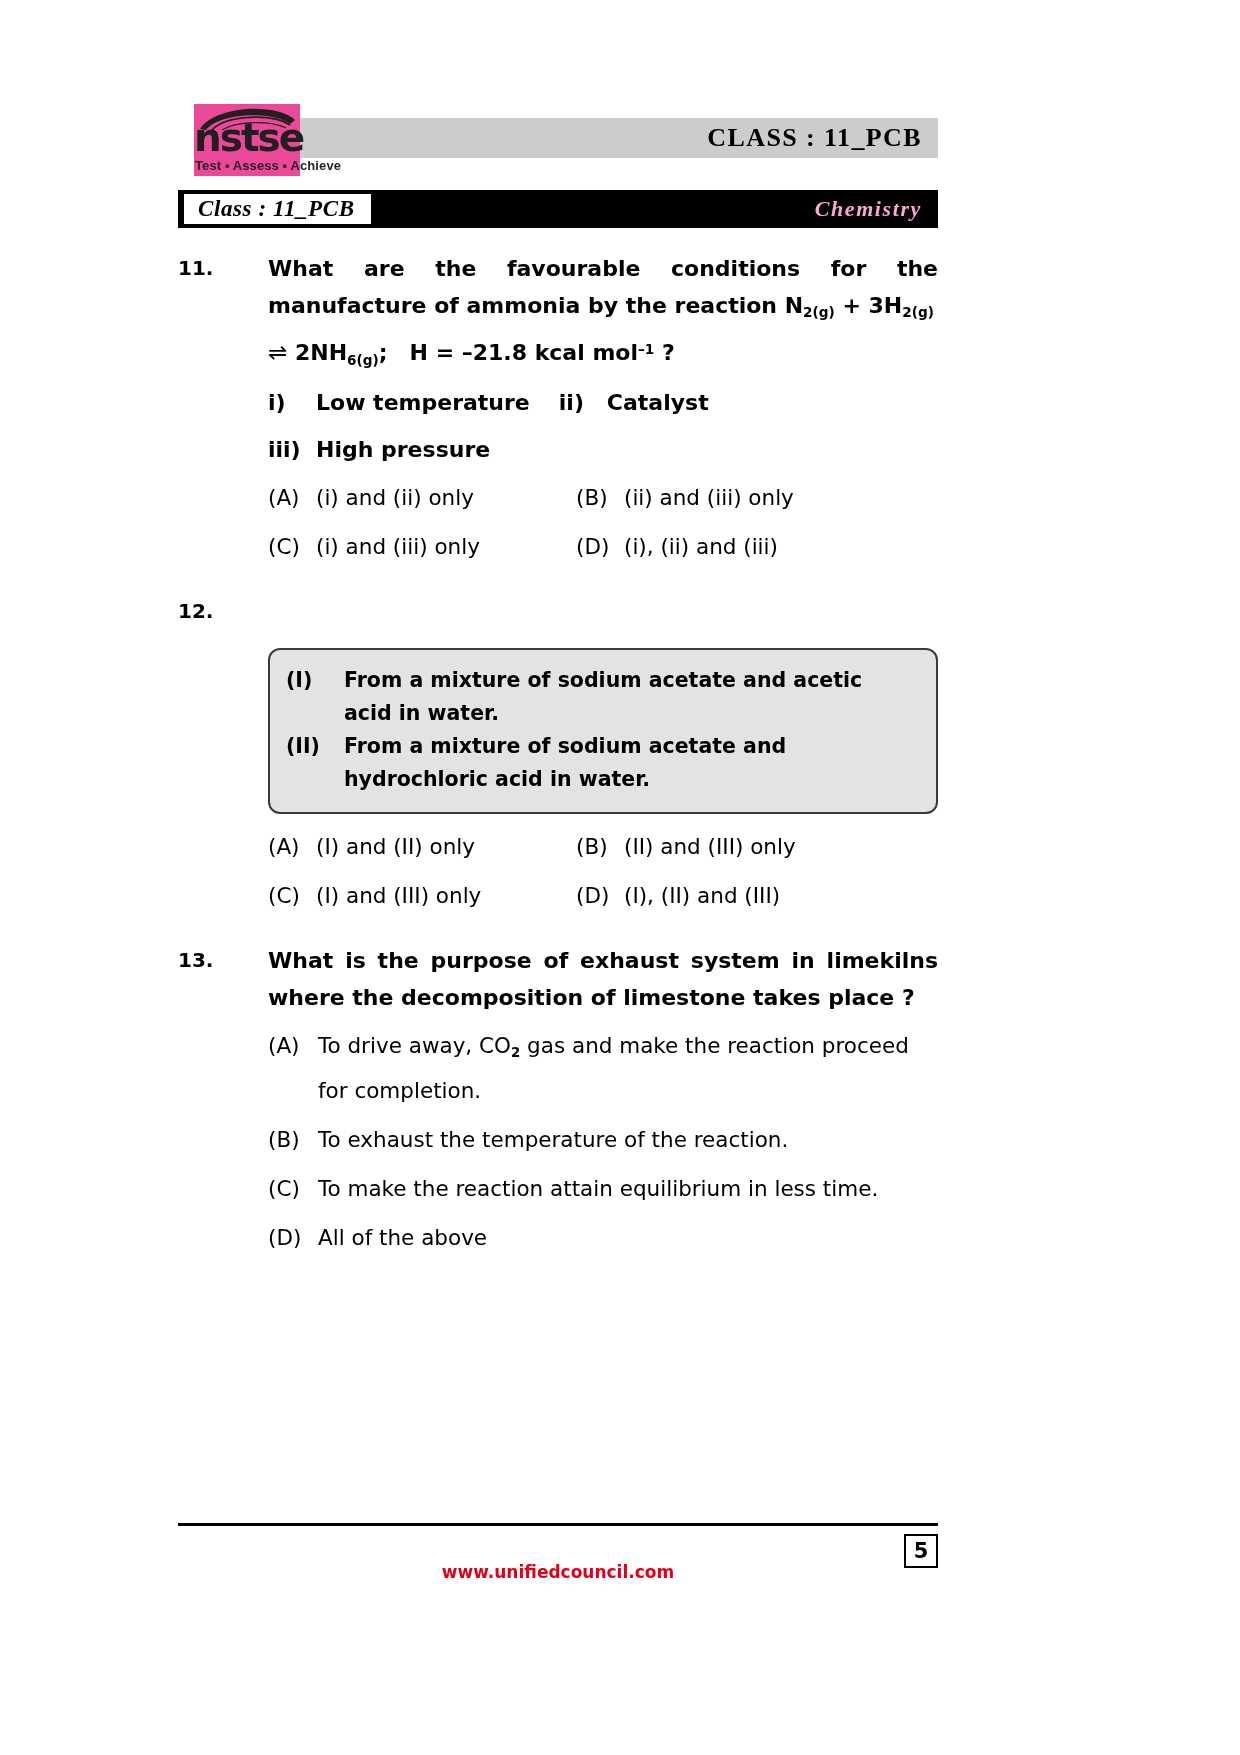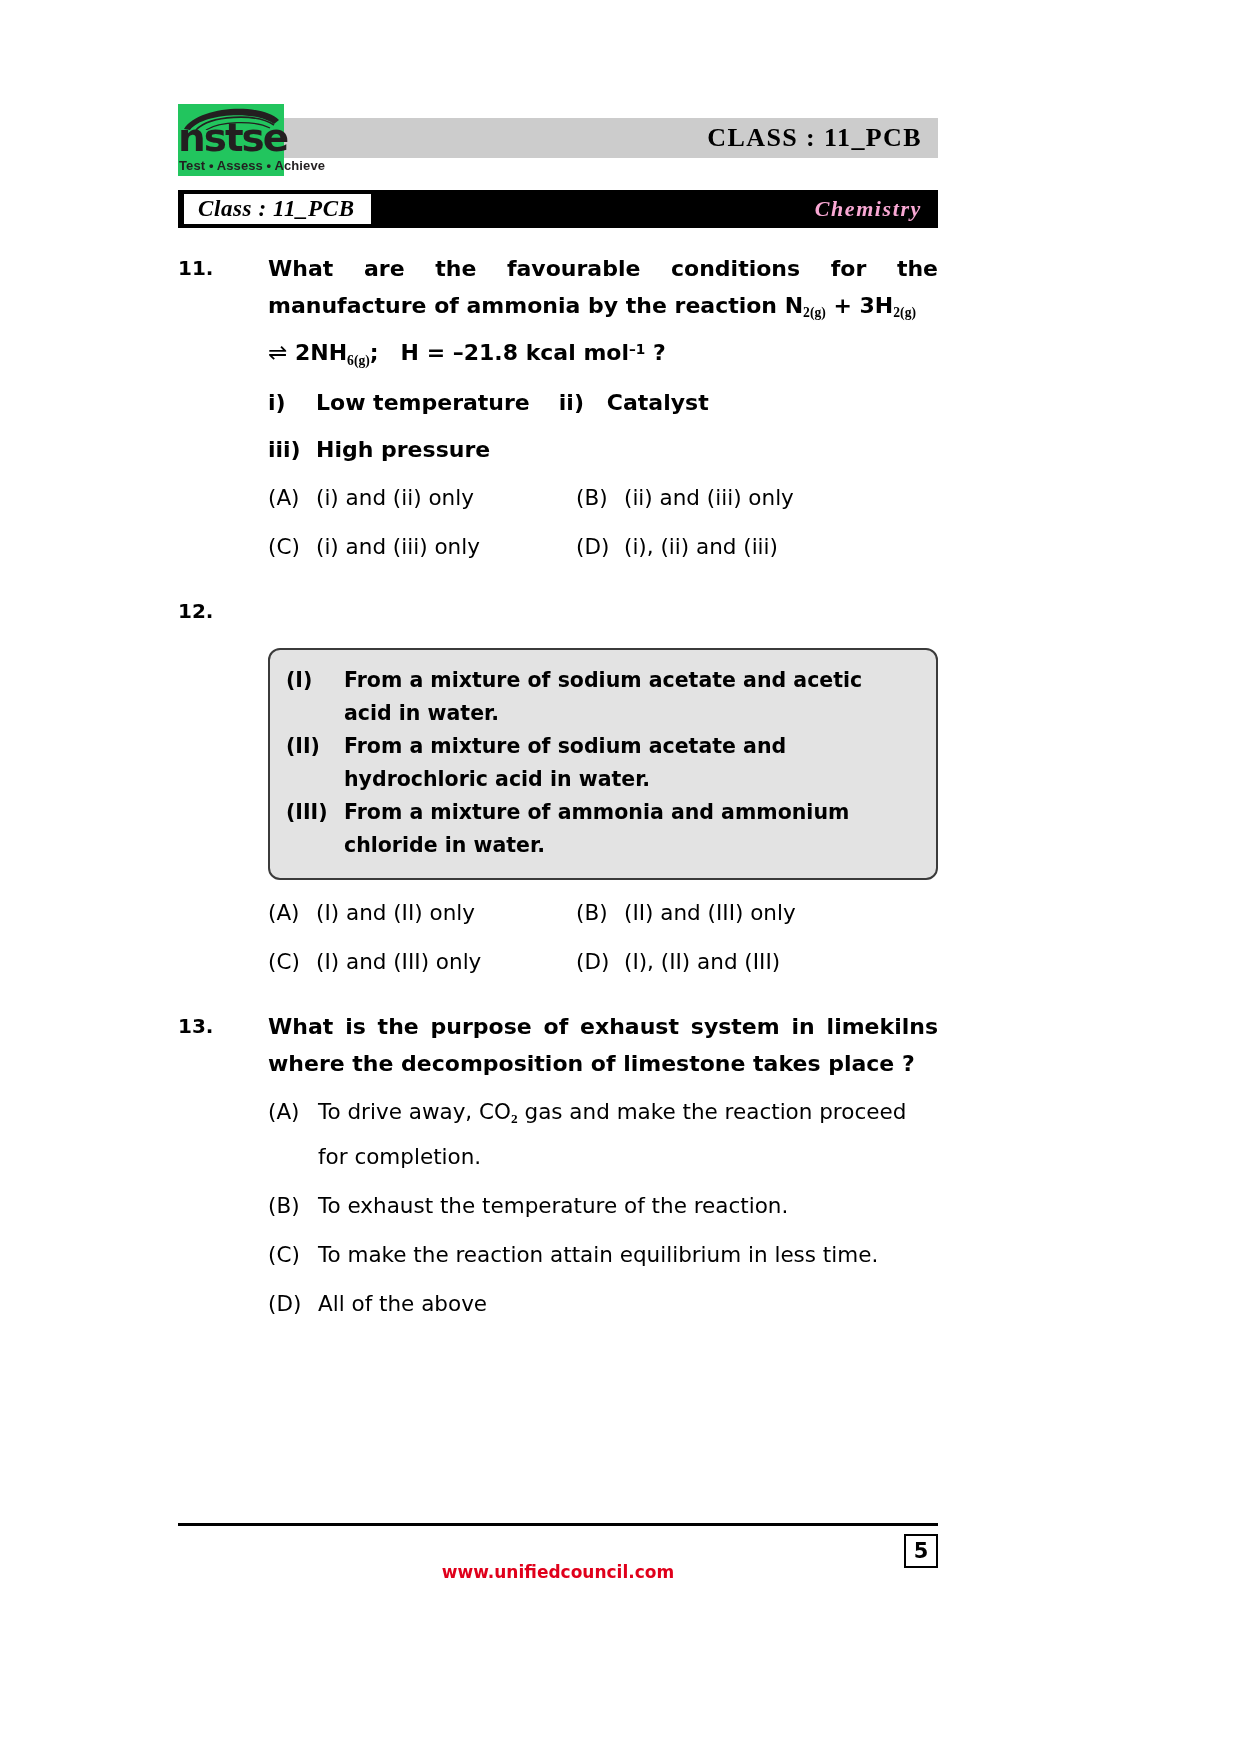--- a/index.html
+++ b/index.html
@@ -32,25 +32,25 @@
     width: 760px;
   }
 
   
   .header-row {
     position: relative;
     height: 74px;
   }
   .logo-block {
     position: absolute;
-    left: 0px;
+    left: 16px;
     top: 0px;
     width: 106px;
     height: 72px;
-    background: #22c55e;
+    background: #ec4899;
     z-index: 3;
     text-align: right;
   }
   .logo-mark {
     position: relative;
     width: 106px;
     height: 54px;
   }
   .logo-arc {
     position: absolute;
@@ -174,21 +174,20 @@
     text-align: justify;
     text-justify: inter-word;
   }
   .qtext.nojust { text-align: left; }
 
   sub.chem {
     font-size: 0.62em;
     vertical-align: -0.32em;
     font-weight: 700;
     letter-spacing: 0;
-    font-family: Liberation Serif, serif;
   }
   sup.chem {
     font-size: 0.62em;
     vertical-align: 0.46em;
     font-weight: 700;
   }
   .eqarrow {
     font-family: "DejaVu Sans", sans-serif;
     font-size: 23px;
     font-weight: 400;
@@ -403,24 +402,20 @@
 
       <div class="stmt-box">
         <div class="stmt-line">
           <div class="stmt-lbl">(I)</div>
           <div class="stmt-txt">From a mixture of sodium acetate and acetic acid in water.</div>
         </div>
         <div class="stmt-line">
           <div class="stmt-lbl">(II)</div>
           <div class="stmt-txt">From a mixture of sodium acetate and hydrochloric acid in water.</div>
         </div>
-        <div class="stmt-line">
-          <div class="stmt-lbl r">(III)</div>
-          <div class="stmt-txt">From a mixture of ammonia and ammonium chloride in water.</div>
-        </div>
       </div>
 
       <div class="opts">
         <div class="opt-row">
           <div class="opt opt-a">
             <div class="opt-lbl">(A)</div>
             <div class="opt-txt">(I) and (II) only</div>
           </div>
           <div class="opt">
             <div class="opt-lbl">(B)</div>

